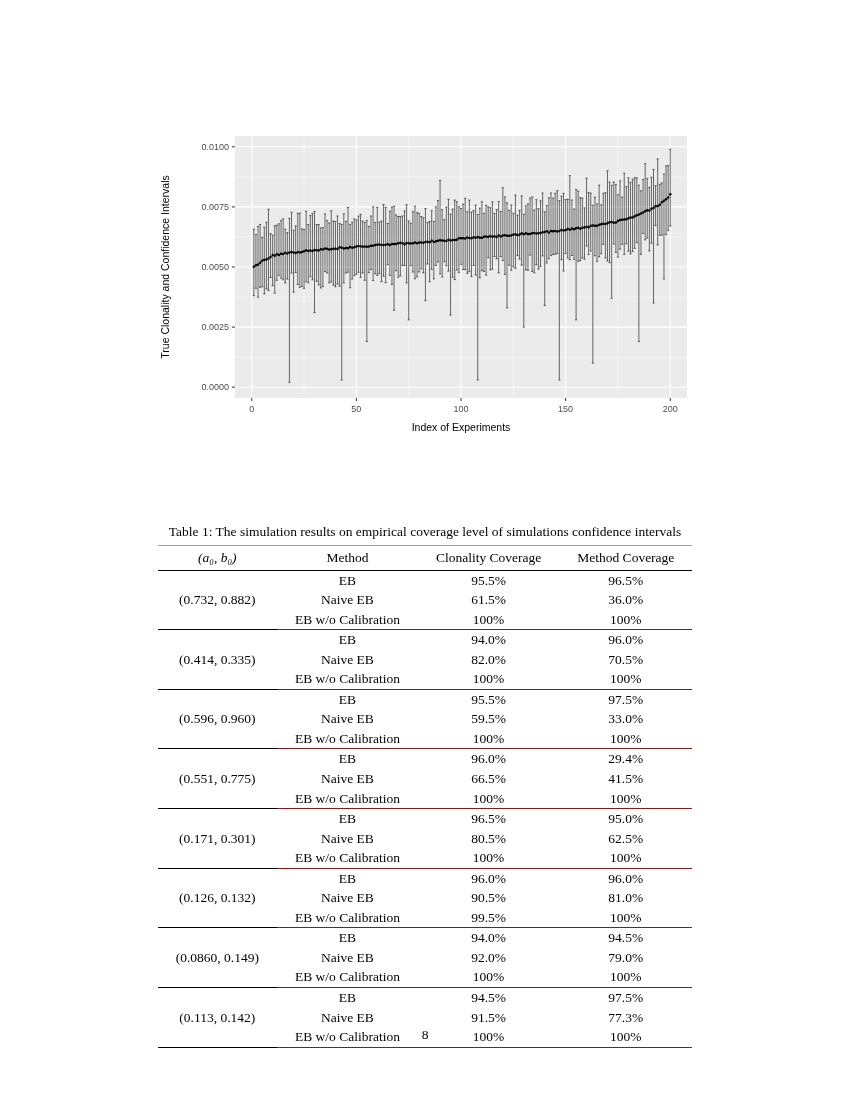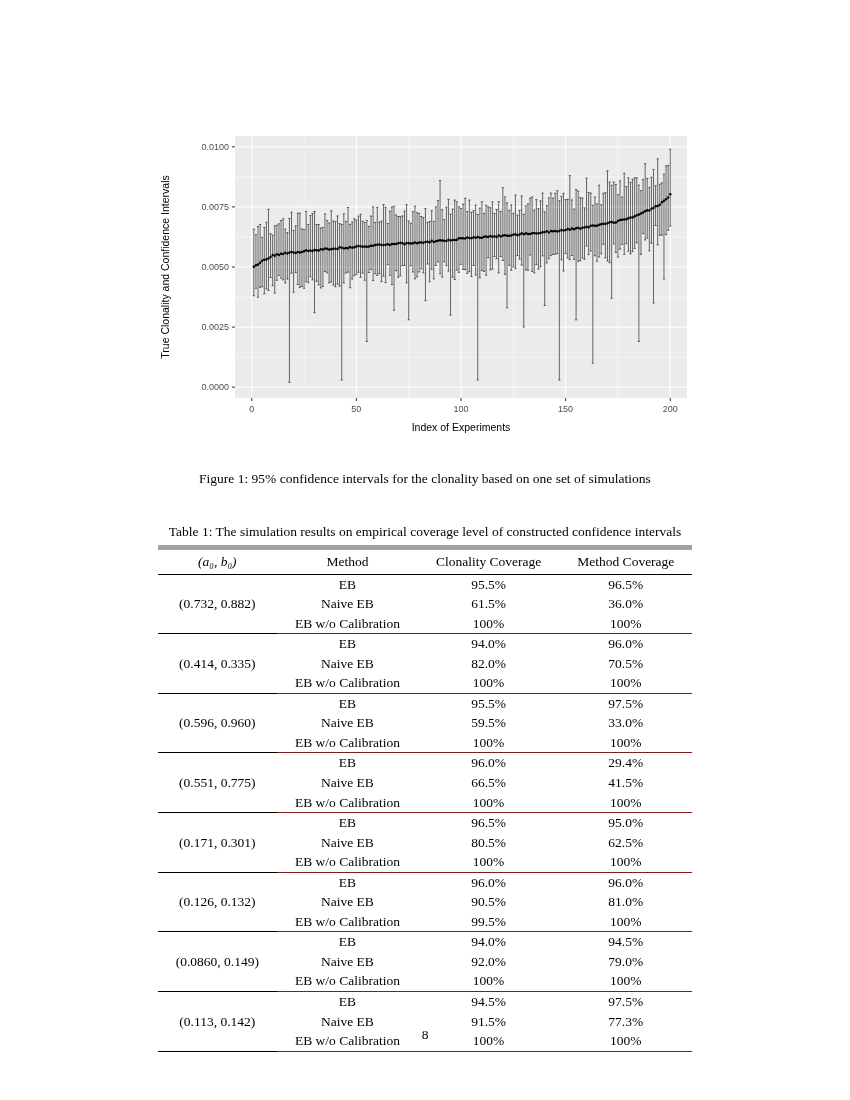--- a/index.html
+++ b/index.html
@@ -7,21 +7,21 @@
     width:850px; height:1100px; margin:0 auto; background:#ffffff;
     position:relative; font-family:"Liberation Serif","DejaVu Serif",serif;
     color:#000; overflow:hidden;
   }
   .figure-wrap { position:absolute; top:126px; left:0; right:0; display:flex; justify-content:center; }
   .fig-caption { position:absolute; top:471px; left:0; width:100%; text-align:center; font-size:13.5px; }
   .table-caption { position:absolute; top:524px; left:0; width:100%; text-align:center; font-size:13.5px; }
   .table-wrap { position:absolute; top:545px; left:0; right:0; display:flex; justify-content:center; }
   table.results { border-collapse:collapse; font-size:13.5px; }
   table.results th, table.results td { font-weight:normal; text-align:center; padding:1px 18px; line-height:1.3; }
-  table.results thead th { border-top:5px solid #a3a3a3; border-bottom:1px solid #000; padding-top:3px; padding-bottom:3px; }
+  table.results thead th { border-top:1px solid #a3a3a3; border-bottom:1px solid #000; padding-top:3px; padding-bottom:3px; }
   table.results th.pair-h { font-style:italic; }
   table.results td.pair { border-bottom:1px solid #000; vertical-align:middle;text-align:center; }
   table.results tr.group-end td { border-bottom:1px solid #7f1d1d; }
   .page-num { position:absolute; top:1027px; left:0; width:100%; text-align:center; font-size:13.5px; }
 </style>
 </head>
 <body>
 
 <div class="page">
 
@@ -864,23 +864,22 @@
         <circle cx="502.70370370370375" cy="80.02636184234834" r="1.25" fill="#000000"></circle>
         <circle cx="504.79629629629625" cy="78.7467169902176" r="1.25" fill="#000000"></circle>
         <circle cx="506.88888888888886" cy="76.1692524507582" r="1.25" fill="#000000"></circle>
         <circle cx="508.98148148148147" cy="74.81735888789149" r="1.25" fill="#000000"></circle>
         <circle cx="511.0740740740741" cy="73.24349453081206" r="1.25" fill="#000000"></circle>
         <circle cx="513.1666666666667" cy="71.57014363558764" r="1.25" fill="#000000"></circle>
         <circle cx="515.2592592592592" cy="68.2992787688261" r="1.25" fill="#000000"></circle>
       </svg>
   </div>
 
-  <div class="fig-caption">Figure 1: 95% confidence intervals for the clonality based on one set of simulations</div>
 
-  <div class="table-caption">Table 1: The simulation results on empirical coverage level of constructed confidence intervals</div>
+  <div class="table-caption">Table 1: The simulation results on empirical coverage level of simulations confidence intervals</div>
 
   <div class="table-wrap">
     <table class="results">
       <thead>
         <tr>
           <th class="pair-h">(a₀, b₀)</th>
           <th>Method</th>
           <th>Clonality Coverage</th>
           <th>Method Coverage</th>
         </tr>

